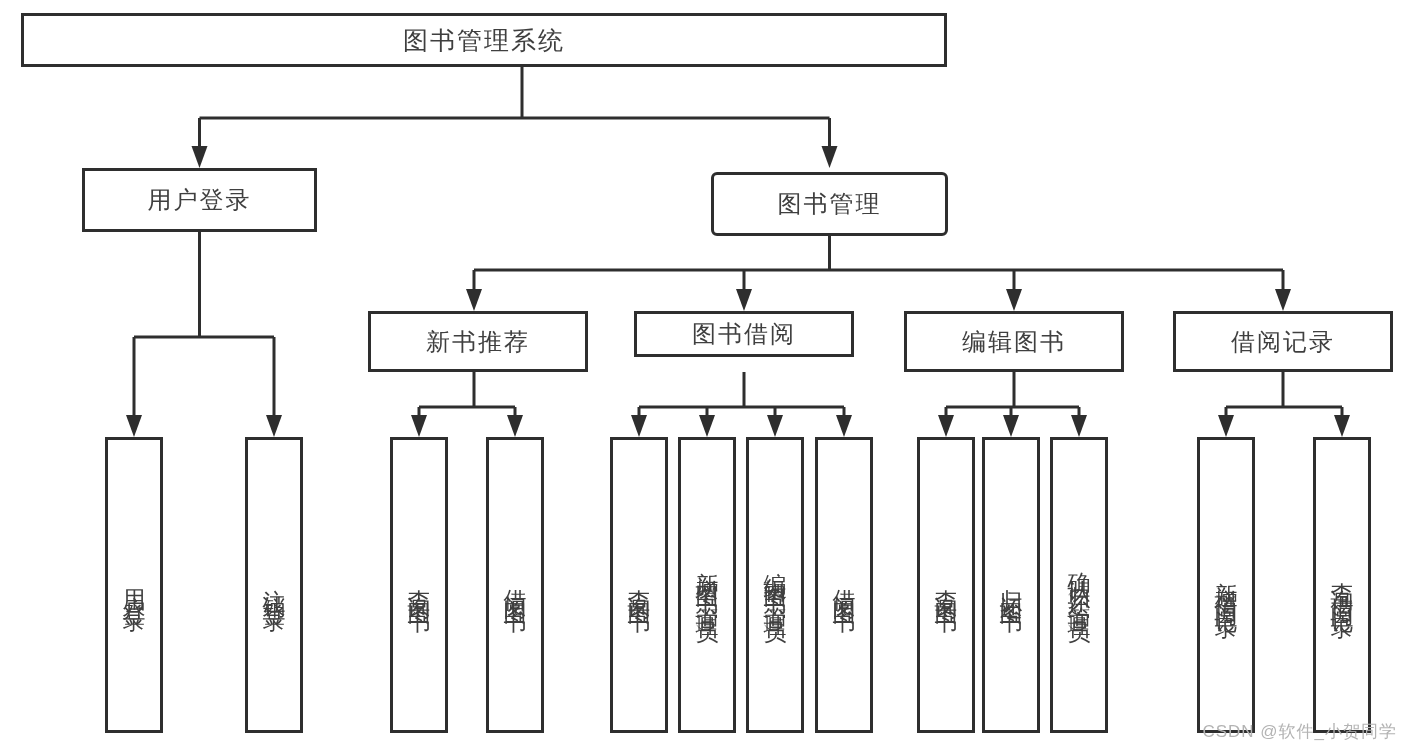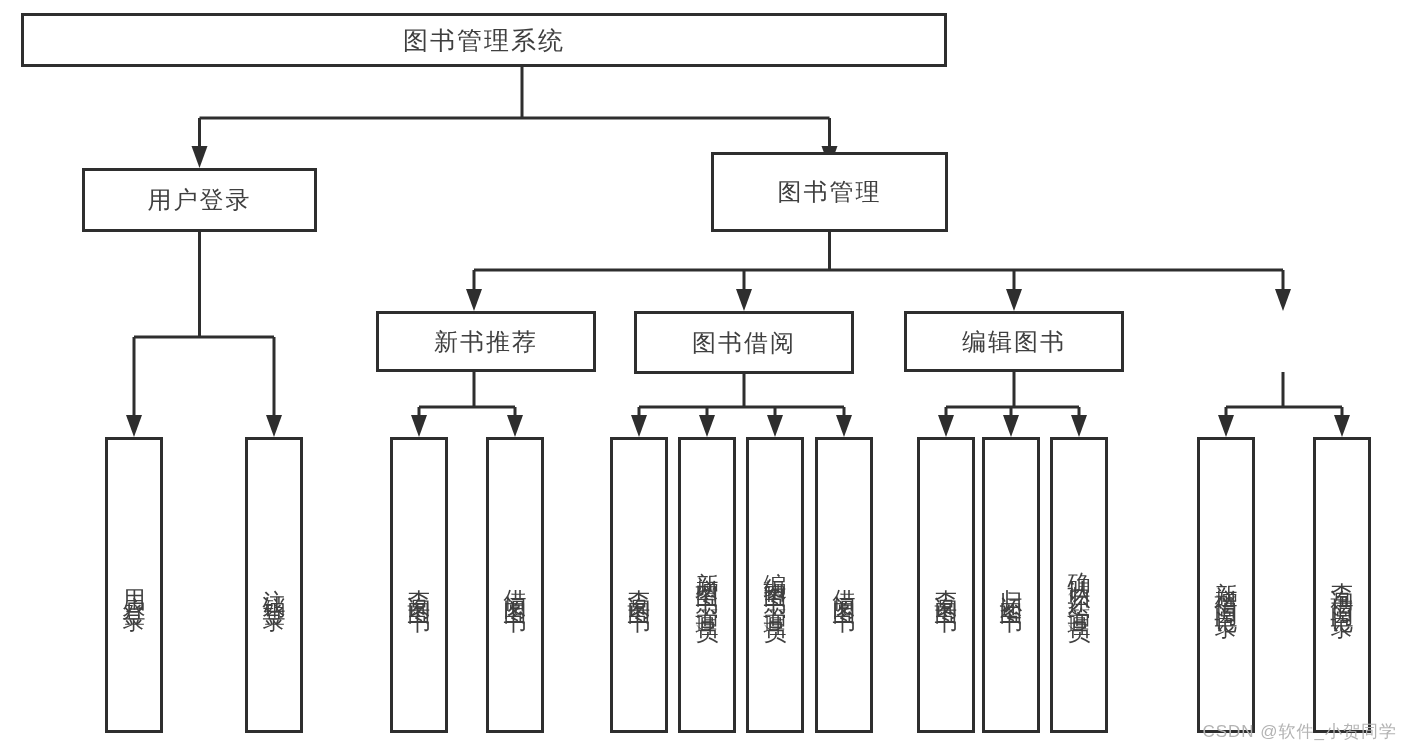--- a/index.html
+++ b/index.html
@@ -97,32 +97,35 @@
     </g>
   </svg>
 
   <div class="box h root" style="left:21px;top:13px;width:926px;height:54px;">
     <span>图书管理系统</span>
   </div>
 
   <div class="box h" style="left:82px;top:168px;width:235px;height:64px;">
     <span>用户登录</span>
   </div>
-  <div class="box h" style="left:711px;top:152px;width:237px;height:80px;">
+  <div class="box h" style="left:711px;top:172px;width:237px;height:64px;border-radius:6px;">
     <span>图书管理</span>
   </div>
 
-  <div class="box h" style="left:376px;top:311px;width:220px;height:61px;align-items:center;">
+  <div class="box h" style="left:368px;top:311px;width:220px;height:61px;align-items:center;">
     <span>新书推荐</span>
   </div>
-  <div class="box h" style="left:634px;top:311px;width:220px;height:63px;text-align:right;">
+  <div class="box h" style="left:634px;top:311px;width:220px;height:46px;text-align:right;">
     <span>图书借阅</span>
   </div>
   <div class="box h" style="left:904px;top:311px;width:220px;height:61px;">
     <span>编辑图书</span>
+  </div>
+  <div class="box h" style="left:1173px;top:311px;width:220px;height:61px;">
+    <span>借阅记录</span>
   </div>
 
   <div class="box v" style="left:105px;top:437px;width:58px;height:296px;">
     <span>用户登录</span>
   </div>
   <div class="box v" style="left:245px;top:437px;width:58px;height:296px;">
     <span>注销登录</span>
   </div>
 
   <div class="box v" style="left:390px;top:437px;width:58px;height:296px;">

